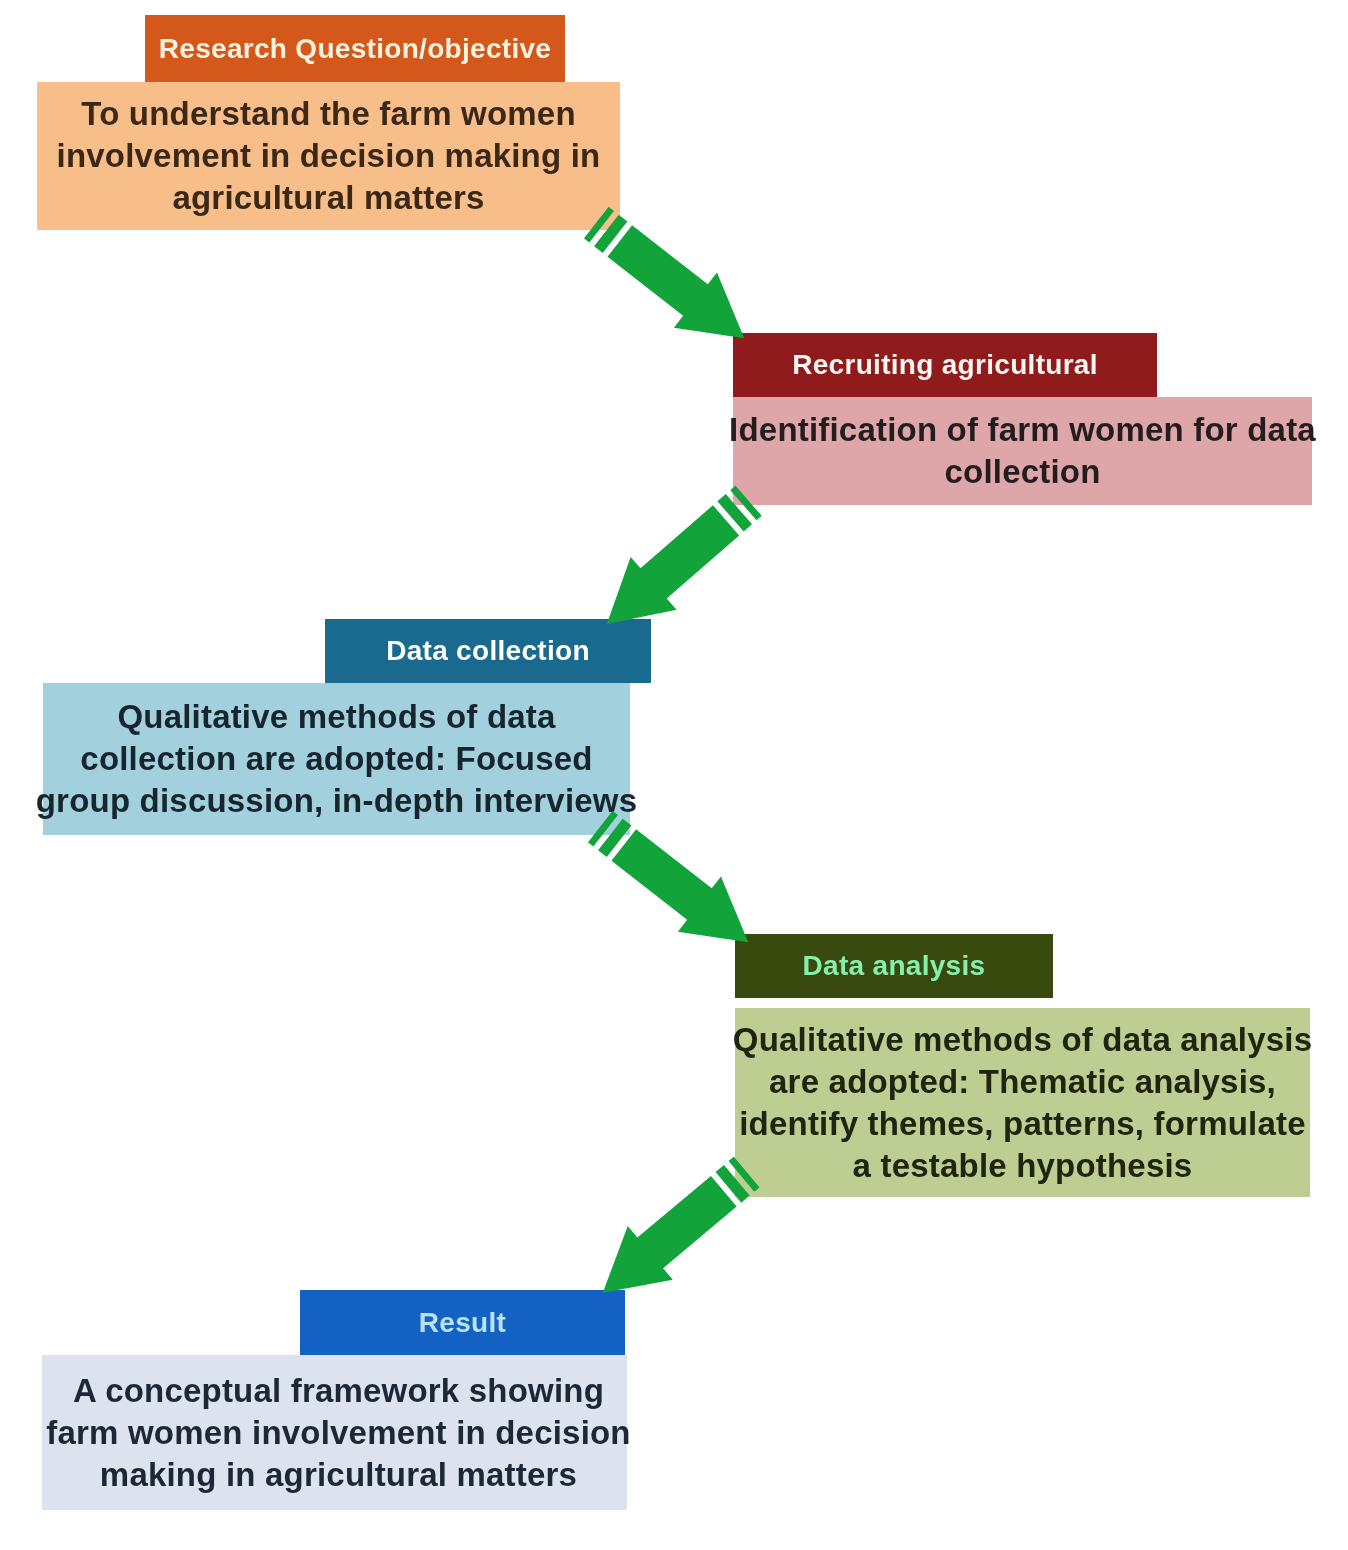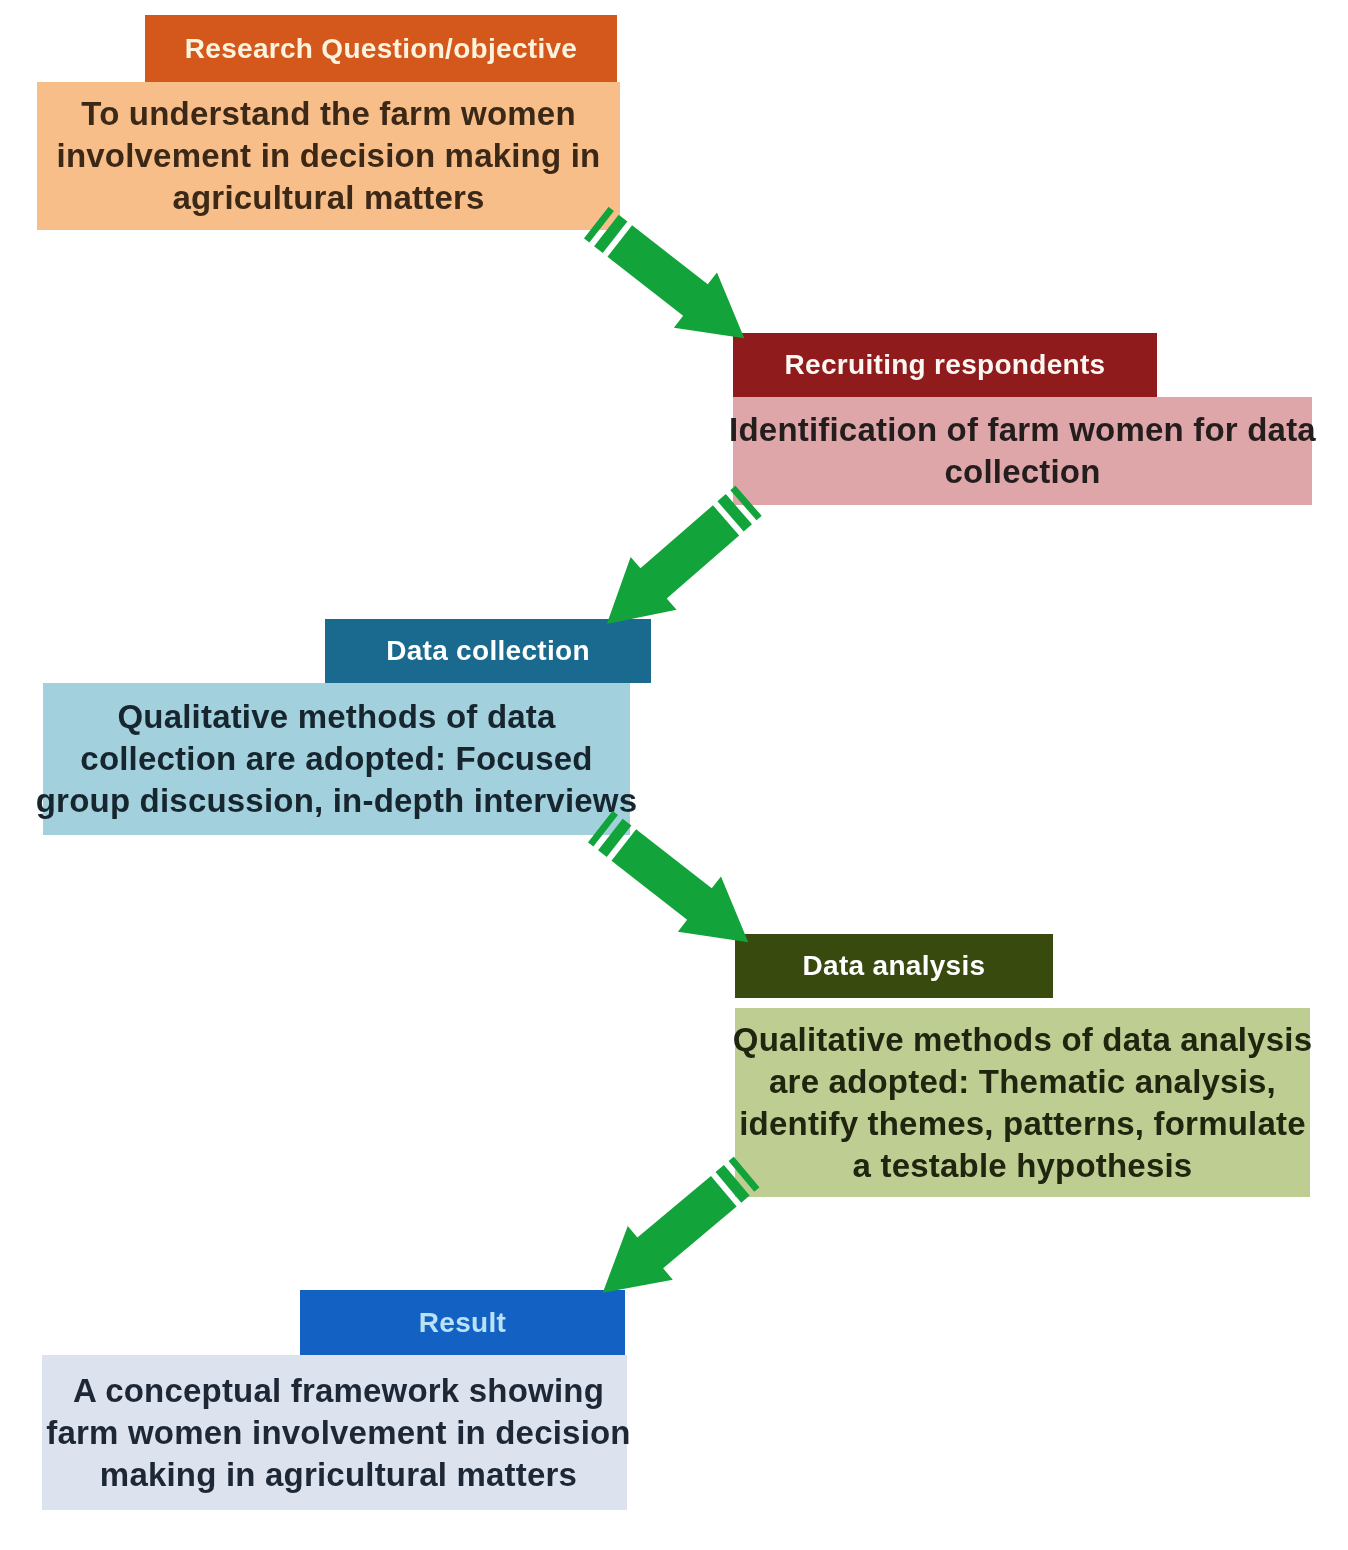--- a/index.html
+++ b/index.html
@@ -38,21 +38,21 @@
     text-align: center;
     font-weight: bold;
     font-size: 33px;
     line-height: 42px;
     white-space: pre;
     letter-spacing: 0.2px;
     box-sizing: border-box;
     z-index: 1;
   }
   
-  .b0 .hdr { left: 145px; top: 15px;   width: 472px; height: 67px; }
+  .b0 .hdr { left: 145px; top: 15px;   width: 420px; height: 67px; }
   .b0 .bdy { left: 37px;  top: 82px;   width: 583px; height: 148px; }
   
   .b1 .hdr { left: 733px; top: 333px;  width: 424px; height: 64px; }
   .b1 .bdy { left: 733px; top: 397px;  width: 579px; height: 108px; }
   
   .b2 .hdr { left: 301px; top: 619px;  width: 326px; height: 64px; }
   .b2 .bdy { left: 43px;  top: 683px;  width: 587px; height: 152px; }
   
   .b3 .hdr { left: 735px; top: 934px;  width: 318px; height: 64px; }
   .b3 .bdy { left: 735px; top: 1008px;  width: 575px; height: 189px; }
@@ -86,21 +86,21 @@
 
   <div class="arrow a1" style="color: rgb(18, 164, 59);">
     <svg viewBox="0 0 190 76" aria-hidden="true">
       <rect x="0" y="18" width="7" height="40" fill="currentColor"></rect>
       <rect x="13" y="18" width="11" height="40" fill="currentColor"></rect>
       <polygon points="30,18 126,18 126,3 188,38 126,73 126,58 30,58" fill="currentColor"></polygon>
     </svg>
   </div>
 
   <section class="b1">
-    <div class="hdr" style="background-color: rgb(143, 27, 28); color: rgb(252, 247, 242);">Recruiting respondents</div>
+    <div class="hdr" style="background-color: rgb(143, 27, 28); color: rgb(252, 247, 242);">Recruiting agricultural</div>
     <div class="bdy" style="background-color: rgb(223, 166, 169); color: rgb(36, 29, 29);">Identification of farm women for data
 collection</div>
   </section>
 
   <div class="arrow a2" style="color: rgb(18, 164, 59);">
     <svg viewBox="0 0 190 76" aria-hidden="true">
       <rect x="0" y="18" width="7" height="40" fill="currentColor"></rect>
       <rect x="13" y="18" width="11" height="40" fill="currentColor"></rect>
       <polygon points="30,18 126,18 126,3 188,38 126,73 126,58 30,58" fill="currentColor"></polygon>
     </svg>
@@ -115,21 +115,21 @@
 
   <div class="arrow a3" style="color: rgb(18, 164, 59);">
     <svg viewBox="0 0 190 76" aria-hidden="true">
       <rect x="0" y="18" width="7" height="40" fill="currentColor"></rect>
       <rect x="13" y="18" width="11" height="40" fill="currentColor"></rect>
       <polygon points="30,18 126,18 126,3 188,38 126,73 126,58 30,58" fill="currentColor"></polygon>
     </svg>
   </div>
 
   <section class="b3">
-    <div class="hdr" style="background-color: rgb(57, 74, 15); color: #ffffff;">Data analysis</div>
+    <div class="hdr" style="background-color: rgb(57, 74, 15); color: #86efac;">Data analysis</div>
     <div class="bdy" style="background-color: rgb(190, 205, 146); color: rgb(32, 37, 15);">Qualitative methods of data analysis
 are adopted: Thematic analysis,
 identify themes, patterns, formulate
 a testable hypothesis</div>
   </section>
 
   <div class="arrow a4" style="color: rgb(18, 164, 59);">
     <svg viewBox="0 0 190 76" aria-hidden="true">
       <rect x="0" y="18" width="7" height="40" fill="currentColor"></rect>
       <rect x="13" y="18" width="11" height="40" fill="currentColor"></rect>

